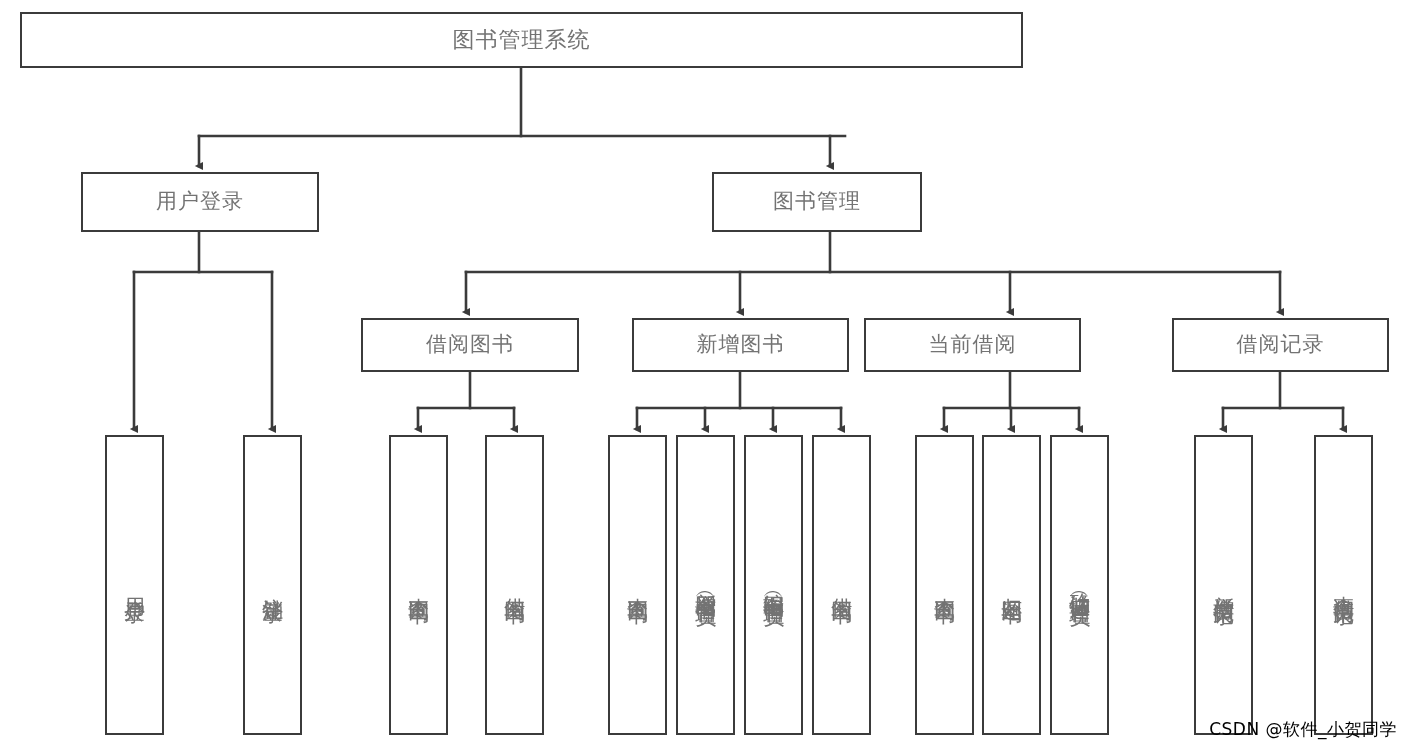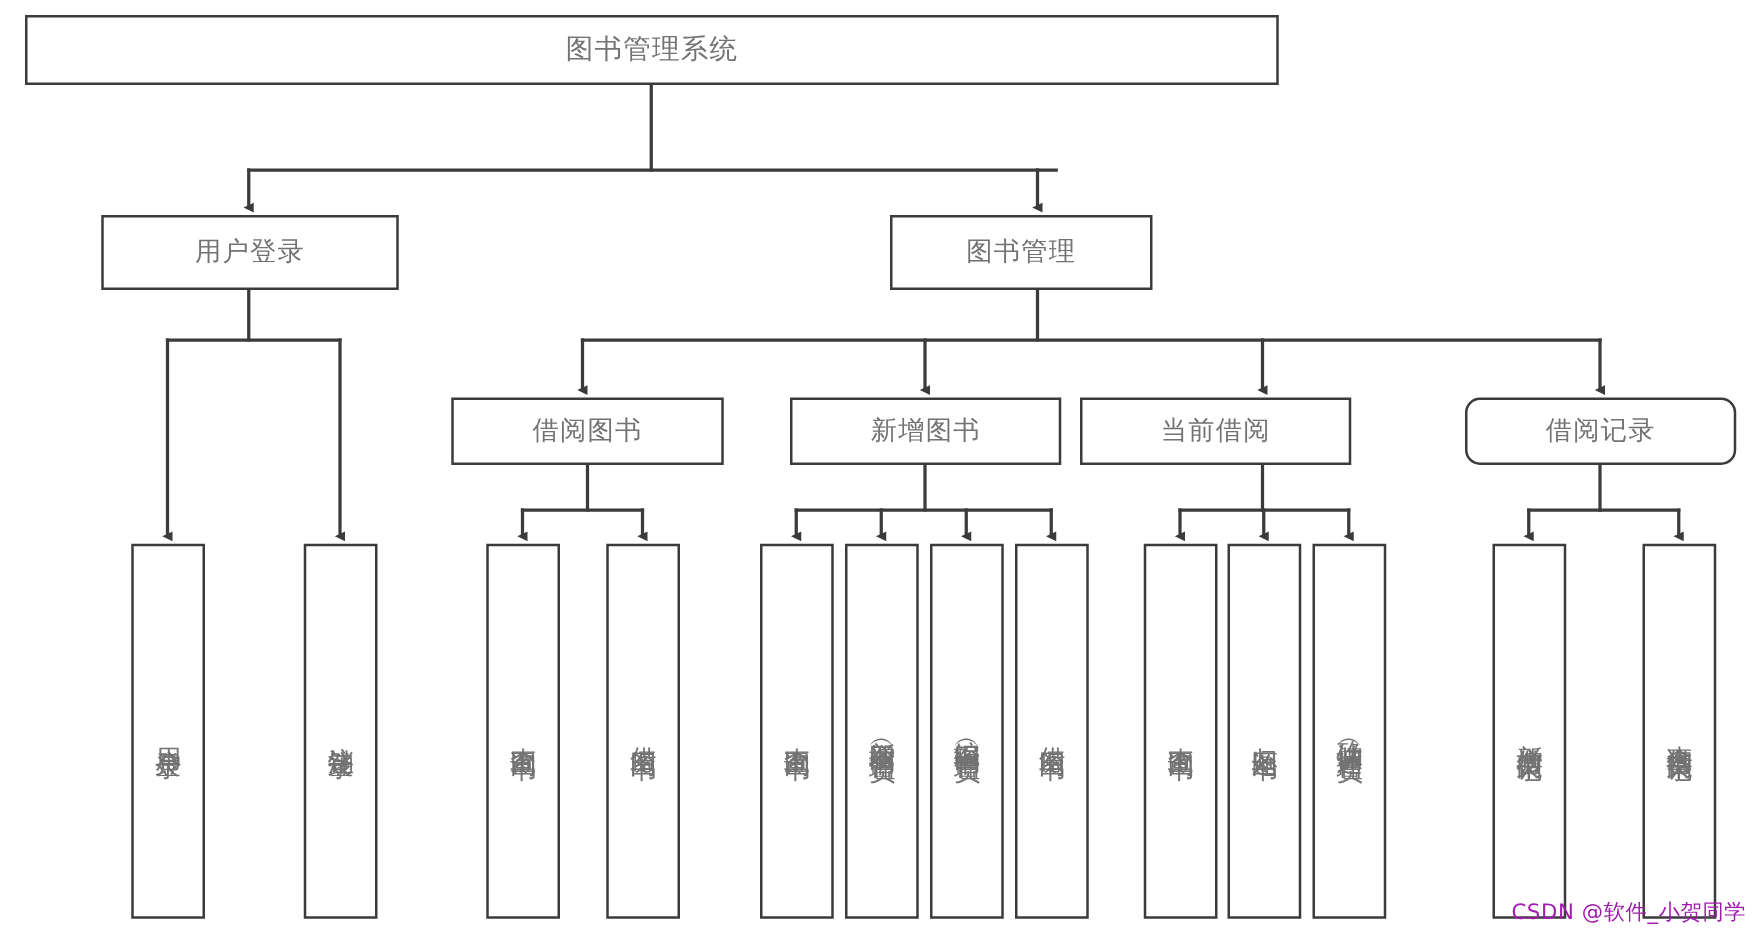--- a/index.html
+++ b/index.html
@@ -56,21 +56,21 @@
     white-space: nowrap;
   }
   #root-node {
     font-size: 22px;
   }
   #watermark {
     position: absolute;
     right: 8px;
     bottom: 6px;
     font-size: 17px;
-    color: #a21caf;
+    color: #000000;
     letter-spacing: 0.5px;
     white-space: nowrap;
     user-select: none;
   }
 </style>
 </head>
 <body>
 
 <div id="diagram-root">
 
@@ -125,21 +125,21 @@
   </svg>
 
   <div class="node h-node" id="root-node" style="left:20px; top:12px; width:1003px; height:56px;">图书管理系统</div>
 
   <div class="node h-node" style="left:81px; top:172px; width:238px; height:60px;">用户登录</div>
   <div class="node h-node" style="left:712px; top:172px; width:210px; height:60px;">图书管理</div>
 
   <div class="node h-node" style="left:361px; top:318px; width:218px; height:54px;">借阅图书</div>
   <div class="node h-node" style="left:632px; top:318px; width:217px; height:54px;">新增图书</div>
   <div class="node h-node" style="left:864px; top:318px; width:217px; height:54px;">当前借阅</div>
-  <div class="node h-node" style="left:1172px; top:318px; width:217px; height:54px;border-radius:12px;">借阅记录</div>
+  <div class="node h-node" style="left:1172px; top:318px; width:217px; height:54px;">借阅记录</div>
 
   <div class="node v-node" style="left:105px; top:435px; width:59px; height:300px;">
     <span class="vlabel">用户登录</span>
   </div>
   <div class="node v-node" style="left:243px; top:435px; width:59px; height:300px;">
     <span class="vlabel">注销登录</span>
   </div>
 
   <div class="node v-node" style="left:389px; top:435px; width:59px; height:300px;">
     <span class="vlabel">查询图书</span>

